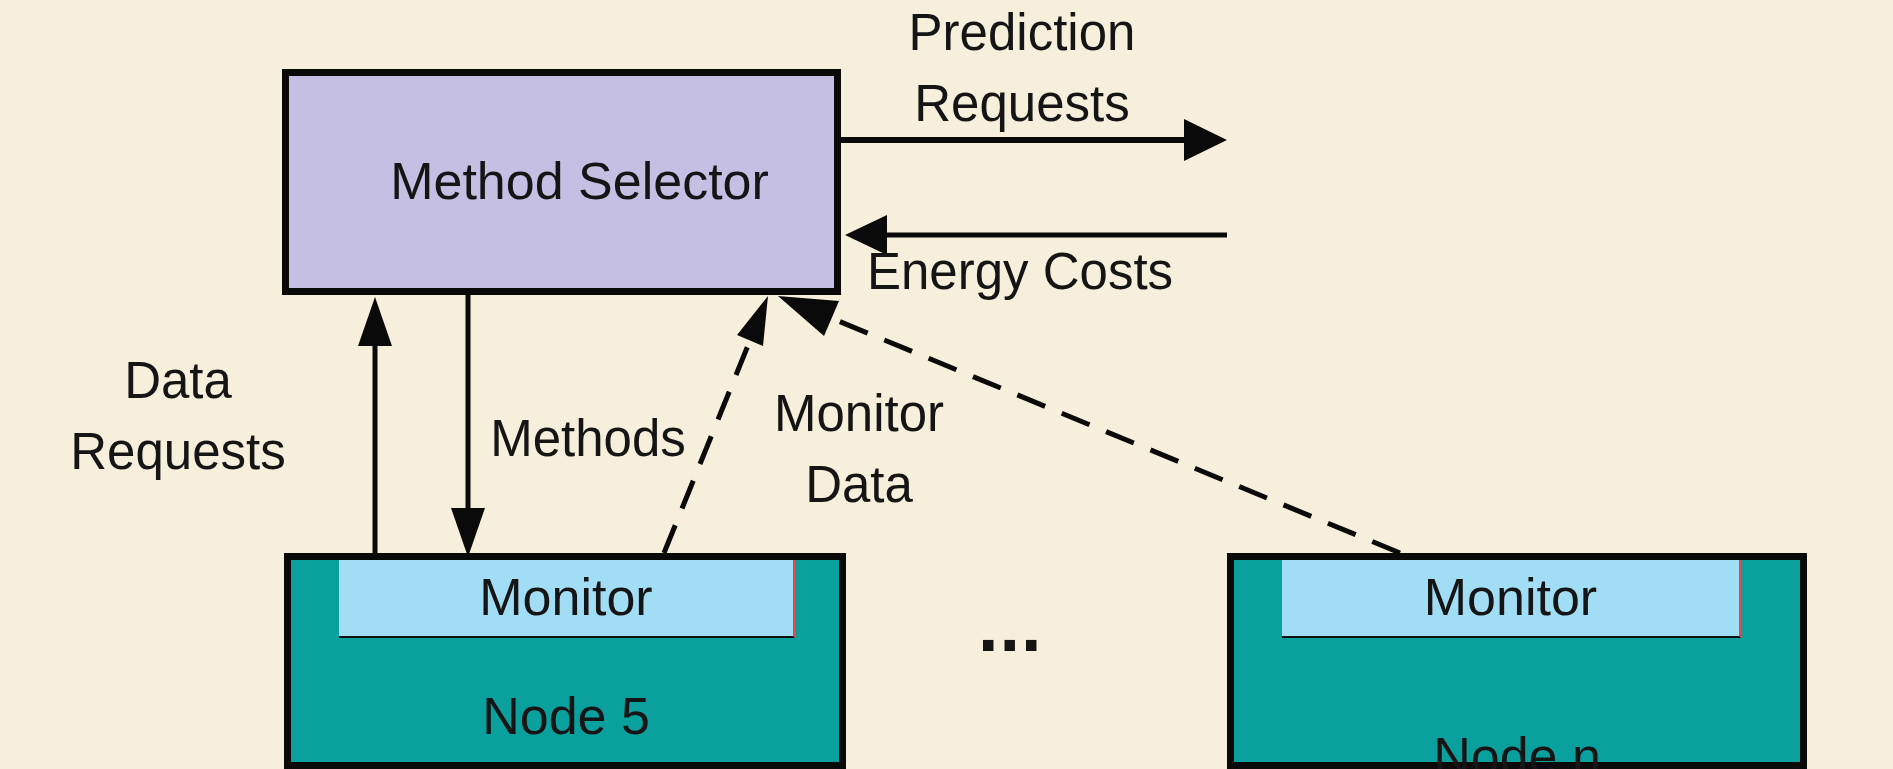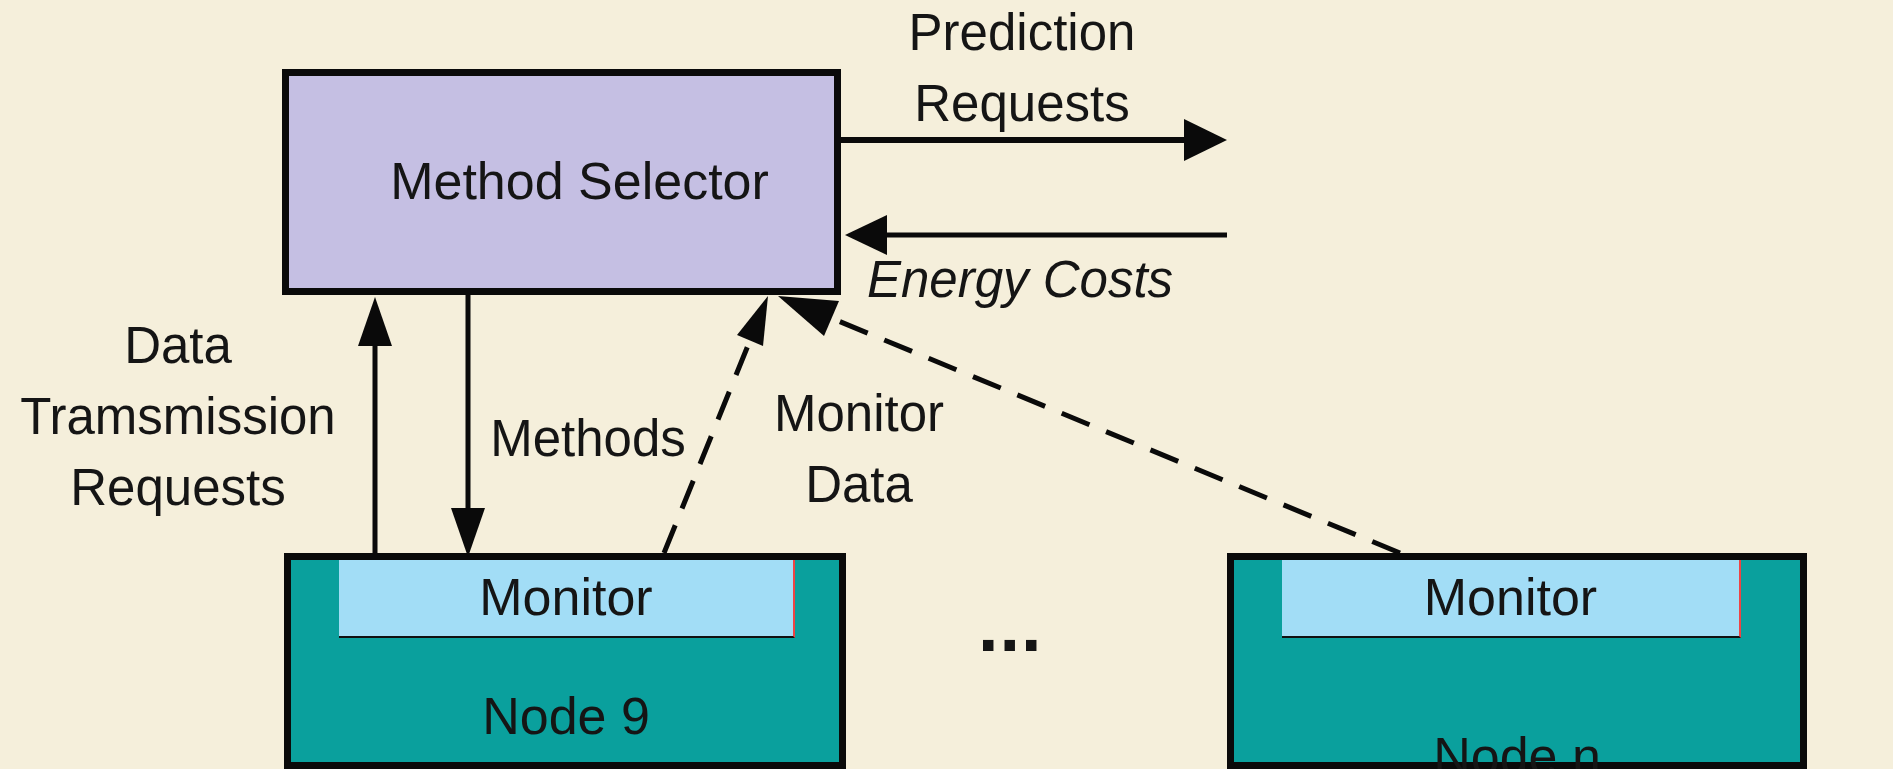--- a/index.html
+++ b/index.html
@@ -48,21 +48,21 @@
   .edge-label{
     position:absolute;
     transform:translate(-50%,-50%);
     font-size:51px;
     line-height:71px;
     text-align:center;
     white-space:nowrap;
     z-index:3;
   }
   #label-prediction-requests{left:1022px;top:68px;}
-  #label-energy-costs{left:1020px;top:279px;font-style:italic;}
+  #label-energy-costs{left:1020px;top:271px;}
   #label-data-transmission{left:178px;top:416px;}
   #label-methods{left:588px;top:410px;margin-top:28px;}
   #label-runtime-data{left:859px;top:449px;}
   #ellipsis{
     position:absolute;left:978px;top:589px;
     font-size:74px;font-weight:700;letter-spacing:1px;
     line-height:1;z-index:3;
   }
   #arrow-layer{
     position:absolute;left:0;top:0;z-index:4;
@@ -76,21 +76,21 @@
 
   <div class="box" id="method-selector" style="background-color: rgb(197, 191, 227);">
     <span class="box-label">Method Selector</span>
   </div>
 
 
   <div class="box" id="node-1" style="background-color: rgb(10, 160, 157);"></div>
   <div class="monitor" id="monitor-1" style="background-color: rgb(162, 221, 246);">
     <span class="box-label">Monitor</span>
   </div>
-  <span class="node-label" id="node-1-label">Node 9</span>
+  <span class="node-label" id="node-1-label">Node 5</span>
 
   <div class="box" id="node-n" style="background-color: rgb(10, 160, 157);"></div>
   <div class="monitor" id="monitor-n" style="background-color: rgb(162, 221, 246);">
     <span class="box-label">Monitor</span>
   </div>
   <span class="node-label" id="node-n-label">Node n</span>
 
   <svg id="arrow-layer" width="1893" height="769" viewBox="0 0 1893 769">
 
     <g>
@@ -126,21 +126,20 @@
 
   <div class="edge-label" id="label-prediction-requests">
     <div>Prediction</div>
     <div>Requests</div>
   </div>
 
   <div class="edge-label" id="label-energy-costs">Energy Costs</div>
 
   <div class="edge-label" id="label-data-transmission">
     <div>Data</div>
-    <div>Tramsmission</div>
     <div>Requests</div>
   </div>
 
   <div class="edge-label" id="label-methods">Methods</div>
 
   <div class="edge-label" id="label-runtime-data">
     <div>Monitor</div>
     <div>Data</div>
   </div>
 

